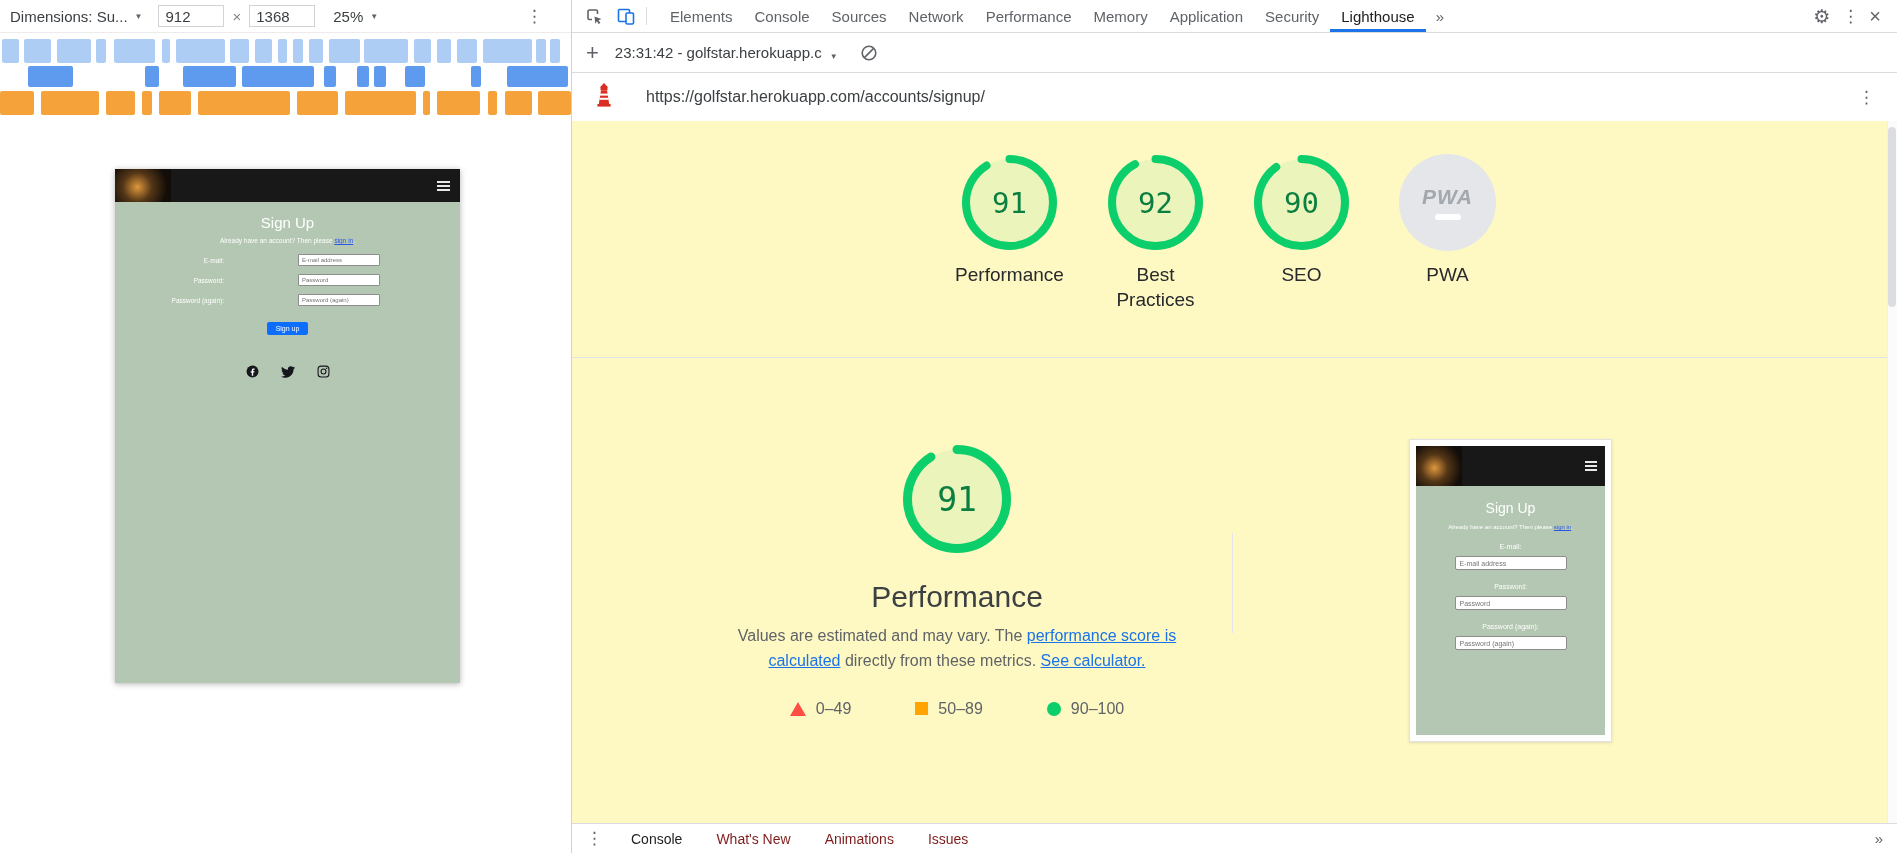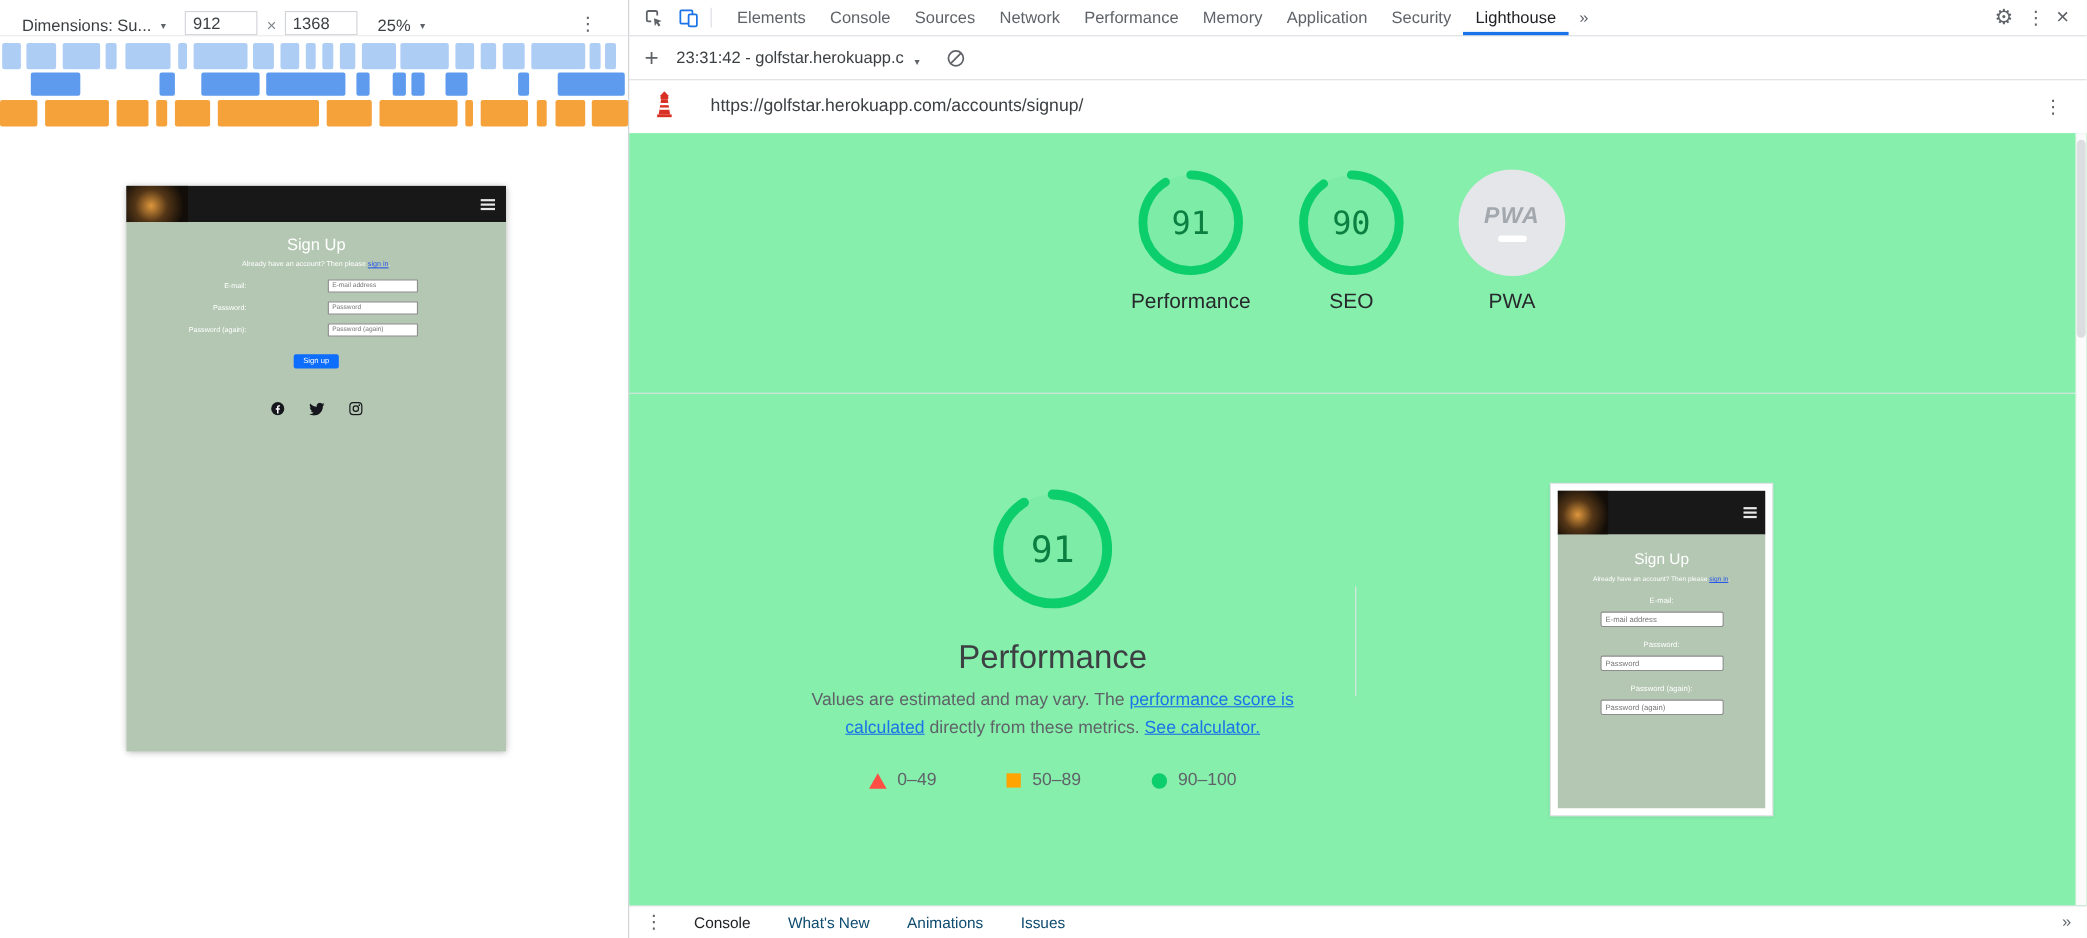--- a/index.html
+++ b/index.html
@@ -2,22 +2,22 @@
 <html><head>
 <meta charset="utf-8">
 <style>
   * { box-sizing: border-box; margin: 0; padding: 0; }
   html,body { width:1897px; height:853px; overflow:hidden; background:#fff;
     font-family:"Liberation Sans", sans-serif; color:#3c4043; }
   .app { display:flex; width:1897px; height:853px; }
 
   
   .left-panel { width:572px; min-width:572px; position:relative; border-right:1px solid #cfd1d4; background:#fff; }
-  .device-toolbar { height:33px; display:flex; align-items:flex-end; border-bottom:1px solid #ececec;
-    font-size:15px; color:#3c4043; padding:0 24px 0 20px; }
+  .device-toolbar { height:33px; display:flex; align-items:center; border-bottom:1px solid #ececec;
+    font-size:15px; color:#3c4043; padding:0 24px 0 10px; }
   .dt-select { display:flex; align-items:center; gap:7px; cursor:pointer; }
   .caret { font-size:8px; color:#5f6368; }
   .dt-input { width:66px; height:22px; border:1px solid #d0d3d7; font-size:15px; color:#3c4043;
     padding:0 6px; margin-left:16px; font-family:"Liberation Sans",sans-serif; }
   .dt-x { margin-left:8px; color:#80868b; }
   .dt-zoom { margin-left:18px; }
   .spacer { flex:1; }
   .kebab { font-size:17px; color:#5f6368; cursor:pointer; line-height:1; padding:2px 4px; }
 
   .mq-area { position:relative; height:84px; width:100%; }
@@ -62,21 +62,21 @@
   .close-x { font-size:20px; color:#5f6368; padding:0 10px 0 6px; cursor:pointer; line-height:1; }
 
   .session-bar { height:40px; display:flex; align-items:center; border-bottom:1px solid #dadce0;
     padding:0 14px; gap:16px; flex:none; }
   .plus-btn { font-size:22px; color:#5f6368; cursor:pointer; line-height:1; }
   .session-select { display:flex; align-items:flex-end; gap:8px; font-size:15px; color:#3c4043; cursor:pointer; }
 
   .url-bar { height:48px; display:flex; align-items:center; padding:0 18px 0 22px; gap:32px; flex:none; }
   .url-text { font-size:16px; color:#3c4043; }
 
-  .report { flex:1; position:relative; background:#86efac; overflow:hidden; }
+  .report { flex:1; position:relative; background:#fef9c3; overflow:hidden; }
   .gauges-row { position:absolute; top:33px; left:0; right:12px; display:flex; justify-content:center; gap:26px; }
   .gauge-cell { width:120px; display:flex; flex-direction:column; align-items:center; cursor:pointer; }
   .gauge-label { margin-top:12px; font-size:19px; color:#27292c; text-align:center; line-height:1.3; max-width:110px; }
   .pwa-badge { width:97px; height:97px; border-radius:50%; background:#e4e6e9; display:flex;
     flex-direction:column; align-items:center; justify-content:center; gap:5px; }
   .pwa-text { font-size:21px; font-weight:bold; color:#a2a8ae; letter-spacing:1px; font-style:italic; }
   .pwa-dash { width:26px; height:6px; border-radius:3px; background:#fff; }
 
   .h-divider { position:absolute; top:236px; left:0; right:0; height:1px; background:#dfe1e5; }
   .summary { position:absolute; top:237px; left:0; width:770px; display:flex; flex-direction:column; align-items:center; }
@@ -105,21 +105,21 @@
   .th-signin { margin-top:8px; font-size:6px; color:#fff; }
   .th-label { margin-top:13px; font-size:7px; color:#fff; }
   .th-input { margin:6px auto 0; width:112px; height:14px; background:#fff; border:1px solid #8d8d8d;
     border-radius:2px; font-size:7px; color:#757575; display:flex; align-items:center; padding-left:4px; }
 
   .scroll-track { position:absolute; right:0; top:0; bottom:0; width:10px; background:#fbfbfb; border-left:1px solid #f0f0f0; }
   .scroll-thumb { position:absolute; right:1px; top:6px; width:8px; height:180px; background:#dcdde0; border-radius:4px; cursor:pointer; }
 
   .drawer { height:30px; border-top:1px solid #dadce0; display:flex; align-items:center; padding:0 10px; flex:none; }
   .dtabs { display:flex; align-items:center; margin-left:10px; gap:6px; }
-  .dtab { font-size:14px; color:#0c4a6e; padding:0 14px; cursor:pointer; white-space:nowrap; }
+  .dtab { font-size:14px; color:#7f1d1d; padding:0 14px; cursor:pointer; white-space:nowrap; }
   .dtab.active { color:#202124; }
   .drawer-more { font-size:15px; color:#5f6368; padding:0 4px; cursor:pointer; }
 </style>
 </head>
 <body>
 
 <div class="app">
 
   <div class="left-panel">
 
@@ -310,20 +310,28 @@
             <svg width="97" height="97">
               <circle cx="48.5" cy="48.5" r="43.5" fill="rgba(12,206,107,0.08)"></circle>
               <circle cx="48.5" cy="48.5" r="43.5" fill="none" stroke="#0cce6b" stroke-width="8" stroke-linecap="round" stroke-dasharray="248.7 273.3" transform="rotate(-90 48.5 48.5)"></circle>
               <text x="48.5" y="48.5" dy=".35em" text-anchor="middle" fill="#0b7f41" font-family="DejaVu Sans Mono, monospace" font-size="29">91</text>
             </svg>
             <div class="gauge-label">Performance</div>
           </div>
           <div class="gauge-cell">
             <svg width="97" height="97">
               <circle cx="48.5" cy="48.5" r="43.5" fill="rgba(12,206,107,0.08)"></circle>
+              <circle cx="48.5" cy="48.5" r="43.5" fill="none" stroke="#0cce6b" stroke-width="8" stroke-linecap="round" stroke-dasharray="251.5 273.3" transform="rotate(-90 48.5 48.5)"></circle>
+              <text x="48.5" y="48.5" dy=".35em" text-anchor="middle" fill="#0b7f41" font-family="DejaVu Sans Mono, monospace" font-size="29">92</text>
+            </svg>
+            <div class="gauge-label">Best Practices</div>
+          </div>
+          <div class="gauge-cell">
+            <svg width="97" height="97">
+              <circle cx="48.5" cy="48.5" r="43.5" fill="rgba(12,206,107,0.08)"></circle>
               <circle cx="48.5" cy="48.5" r="43.5" fill="none" stroke="#0cce6b" stroke-width="8" stroke-linecap="round" stroke-dasharray="246.0 273.3" transform="rotate(-90 48.5 48.5)"></circle>
               <text x="48.5" y="48.5" dy=".35em" text-anchor="middle" fill="#0b7f41" font-family="DejaVu Sans Mono, monospace" font-size="29">90</text>
             </svg>
             <div class="gauge-label">SEO</div>
           </div>
           <div class="gauge-cell">
             <div class="pwa-badge">
               <span class="pwa-text">PWA</span>
               <span class="pwa-dash"></span>
             </div>

